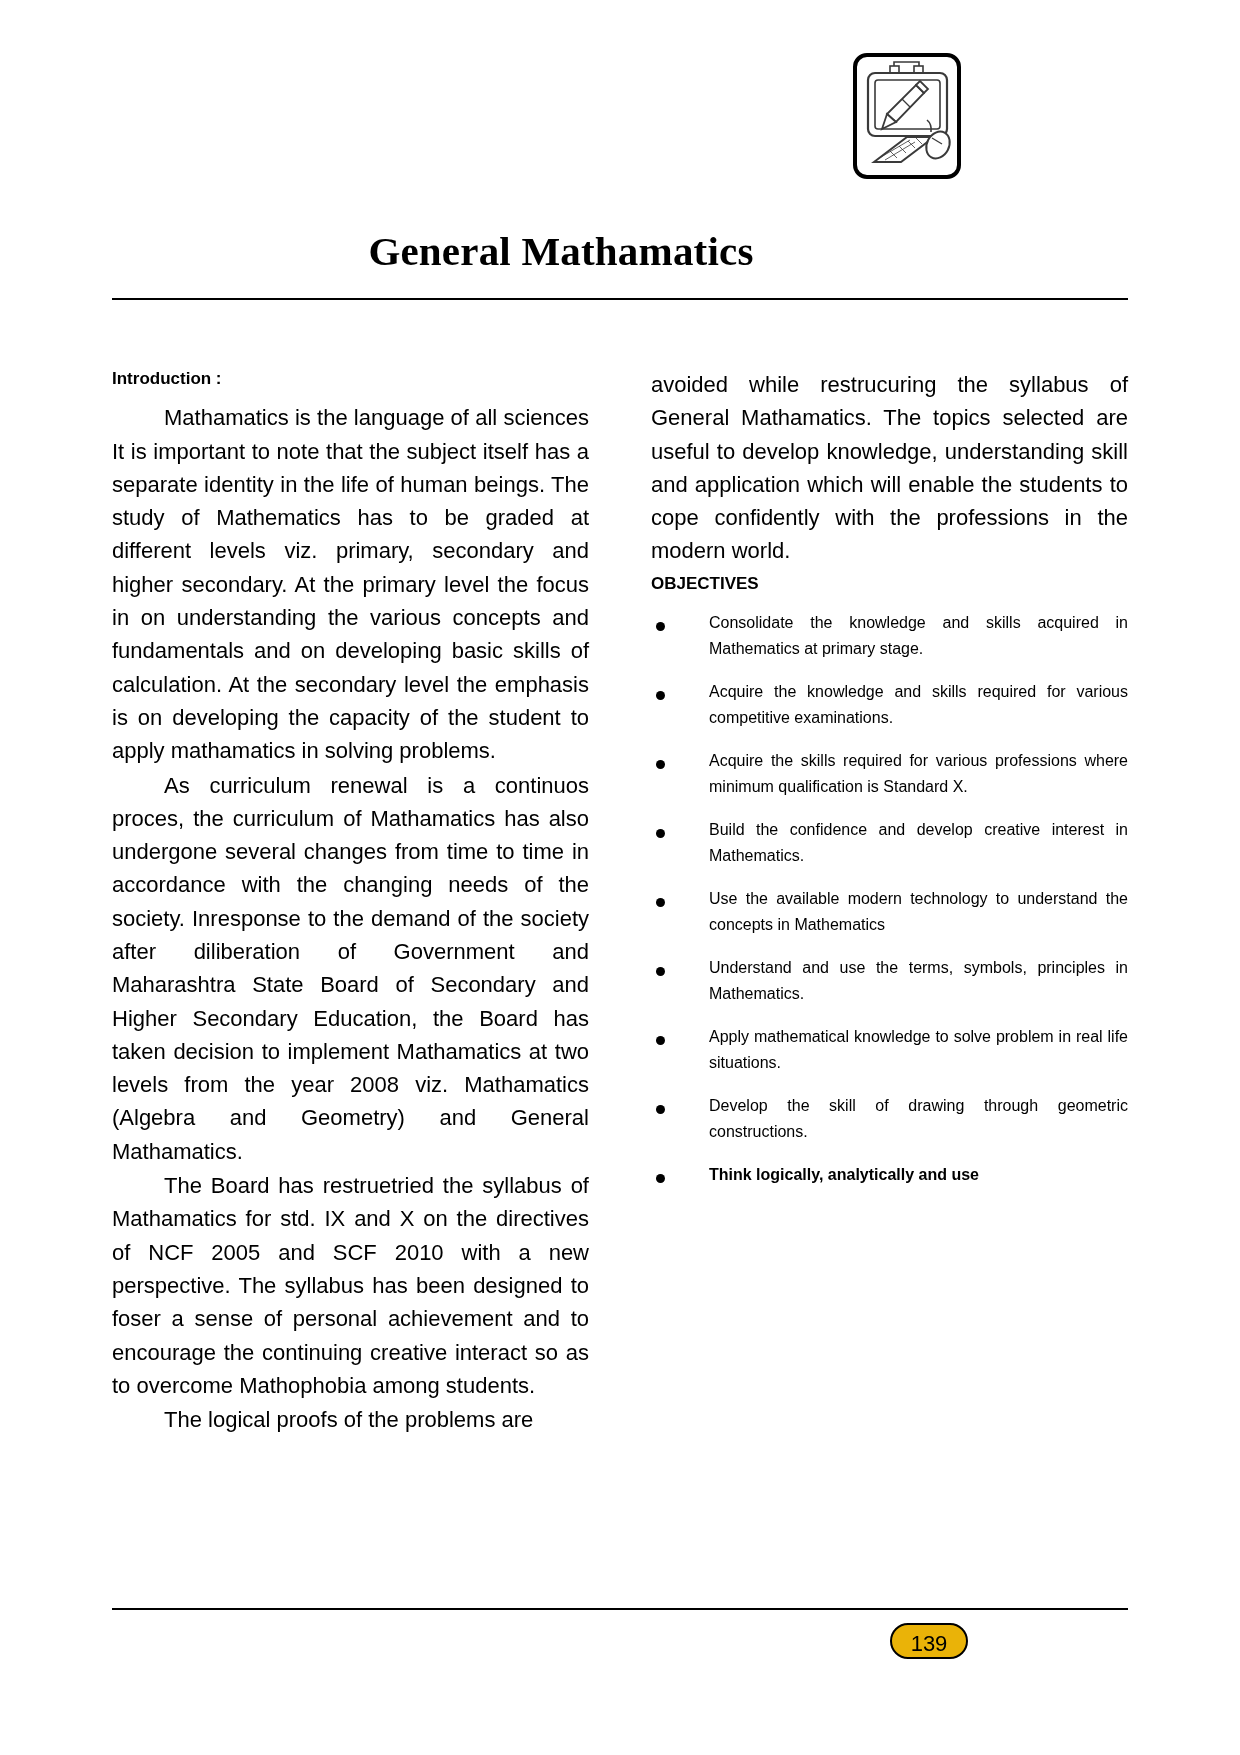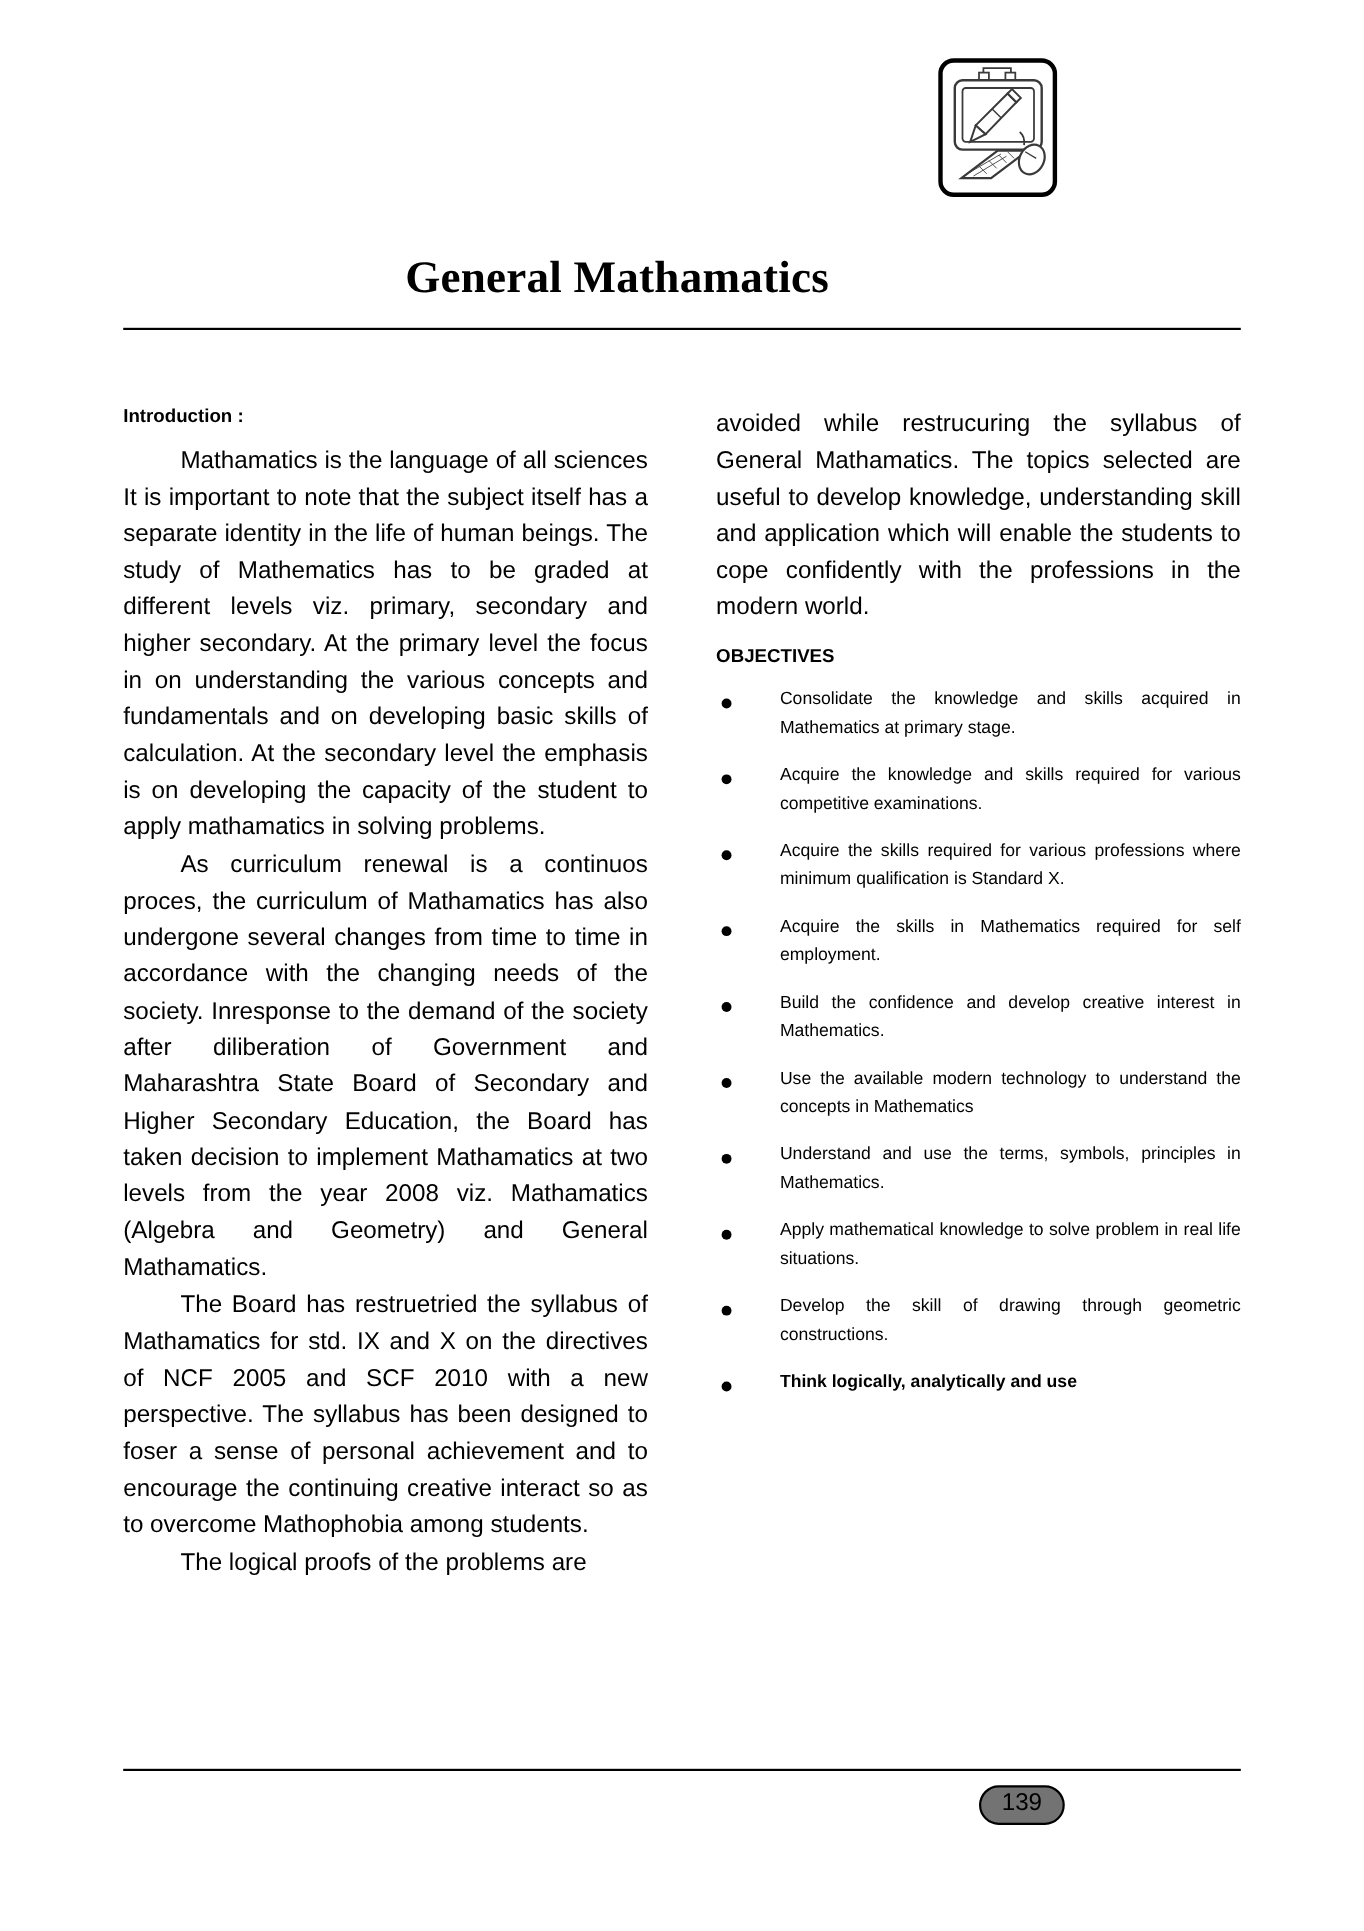--- a/index.html
+++ b/index.html
@@ -81,21 +81,21 @@
     width: 477px;
   }
 
   .section-heading {
     font-size: 17px;
     font-weight: bold;
     margin: 0 0 12px 0;
     line-height: 1.25;
   }
   .section-heading.objectives {
-    margin-top: 18px;
+    margin-top: 5px;
     margin-bottom: 16px;
   }
 
   p.body {
     margin: 0;
     font-size: 22px;
     line-height: 33.3px;
     text-align: justify;
     text-justify: inter-word;
   }
@@ -133,26 +133,26 @@
   
   .page-number {
     position: absolute;
     right: 112px;
     top: 1623px;
     min-width: 78px;
     height: 36px;
     border: 2px solid #000;
     border-radius: 18px;
     display: flex;
-    align-items: flex-start;
+    align-items: flex-end;
     justify-content: center;
     font-size: 22px;
     padding: 0 14px;
     box-sizing: border-box;
-    background: #737373;
+    background: #eab308;
   }
 </style>
 </head>
 <body>
 
 <div class="page">
 
   <div class="header-icon-wrap">
     <svg viewBox="0 0 110 128" width="110" height="128" aria-hidden="true">
       <rect x="3" y="3" width="104" height="122" rx="12" ry="12" fill="#ffffff" stroke="#000000" stroke-width="4"></rect>
@@ -212,24 +212,20 @@
         <li>
           <span class="bullet-dot"></span>
           <span class="txt">Acquire the knowledge and skills required for various competitive examinations.</span>
         </li>
         <li>
           <span class="bullet-dot"></span>
           <span class="txt">Acquire the skills required for various professions where minimum qualification is Standard X.</span>
         </li>
         <li>
           <span class="bullet-dot"></span>
-          <span class="txt">Acquire the skills in Mathematics required for self employment.</span>
-        </li>
-        <li>
-          <span class="bullet-dot"></span>
           <span class="txt">Build the confidence and develop creative interest in Mathematics.</span>
         </li>
         <li>
           <span class="bullet-dot"></span>
           <span class="txt">Use the available modern technology to understand the concepts in Mathematics</span>
         </li>
         <li>
           <span class="bullet-dot"></span>
           <span class="txt">Understand and use the terms, symbols, principles in Mathematics.</span>
         </li>

